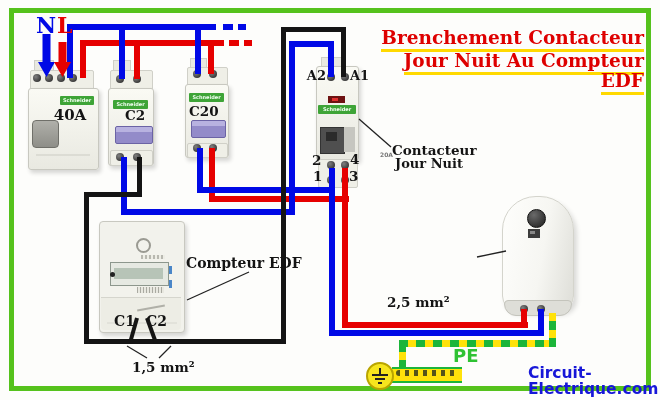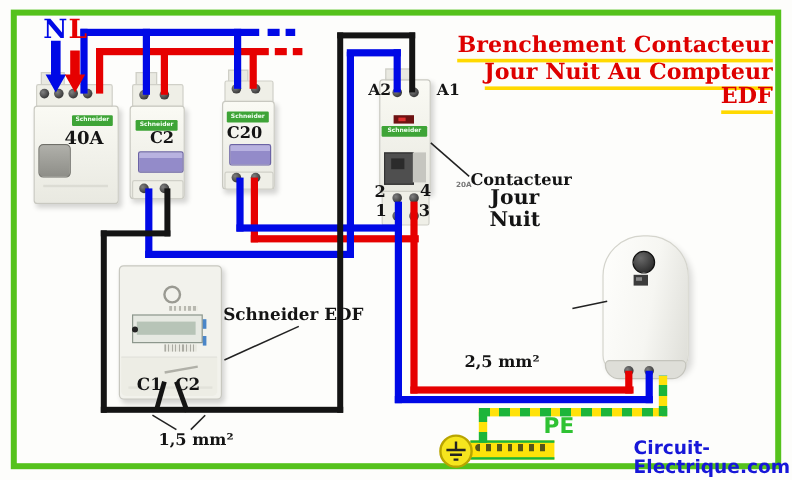--- a/index.html
+++ b/index.html
@@ -182,32 +182,32 @@
 
   <div class="cap" style="left:36px;top:14px;font-size:22px;color:#0009E6;">N</div>
   <div class="cap" style="left:57px;top:14px;font-size:22px;color:#E60000;">L</div>
 
   <div class="abs" style="left:378px;top:28px;width:266px;text-align:right;">
     <div class="cap" style="position:static;font-size:18.5px;color:#DE0000;margin-bottom:4px;"><span style="border-bottom:3px solid #FFD900;padding-bottom:1px;">Brenchement Contacteur</span></div>
     <div class="cap" style="position:static;font-size:18.5px;color:#DE0000;"><span style="border-bottom:3px solid #FFD900;padding-bottom:1px;">Jour Nuit Au Compteur EDF</span></div>
   </div>
 
   <div class="cap" style="left:303px;top:69px;width:23px;font-size:13px;text-align:right;">A2</div>
-  <div class="cap" style="left:364px;top:69px;font-size:13px;">A1</div>
+  <div class="cap" style="left:350px;top:69px;font-size:13px;">A1</div>
   <div class="cap" style="left:312px;top:153px;font-size:13.5px;">2</div>
   <div class="cap" style="left:350px;top:152px;font-size:13.5px;">4</div>
   <div class="cap" style="left:313px;top:169px;font-size:13.5px;">1</div>
   <div class="cap" style="left:349px;top:169px;font-size:13.5px;">3</div>
 
   <div class="abs" style="left:392px;top:143px;width:74px;text-align:center;">
     <div class="cap" style="position:static;font-size:13.5px;">Contacteur</div>
-    <div class="cap" style="position:static;font-size:17px;">Jour Nuit</div>
-  </div>
-
-  <div class="cap" style="left:186px;top:256px;font-size:14px;">Schneider EDF</div>
+    <div class="cap" style="position:static;font-size:13px;">Jour Nuit</div>
+  </div>
+
+  <div class="cap" style="left:186px;top:256px;font-size:14px;">Compteur EDF</div>
   <div class="cap" style="left:114px;top:314px;font-size:14px;">C1</div>
   <div class="cap" style="left:146px;top:314px;font-size:14px;">C2</div>
 
 
   <div class="cap" style="left:132px;top:360px;font-size:13.5px;">1,5 mm²</div>
   <div class="cap" style="left:387px;top:295px;font-size:13.5px;">2,5 mm²</div>
 
   <div class="cap sans" style="left:407px;top:347px;font-size:18px;color:#2FC233;">PE</div>
 
   <div class="cap sans" style="left:482px;top:365px;font-size:15.5px;color:#1717D8;">Circuit-Electrique.com</div>

